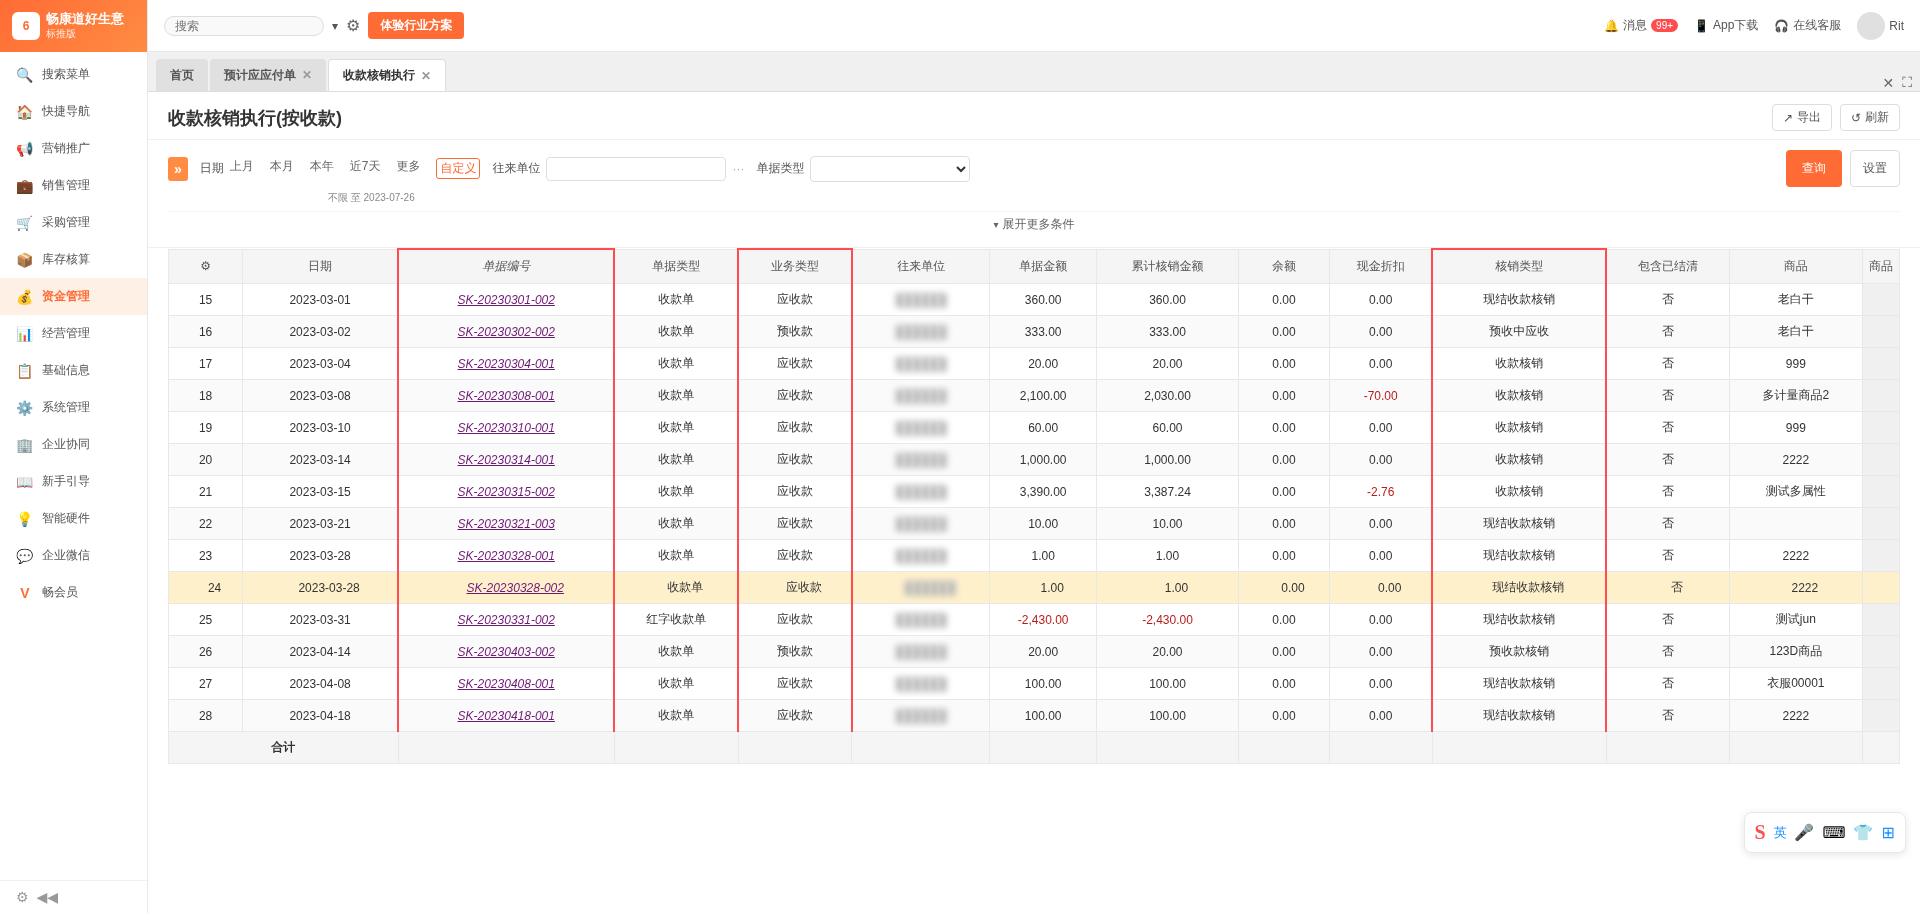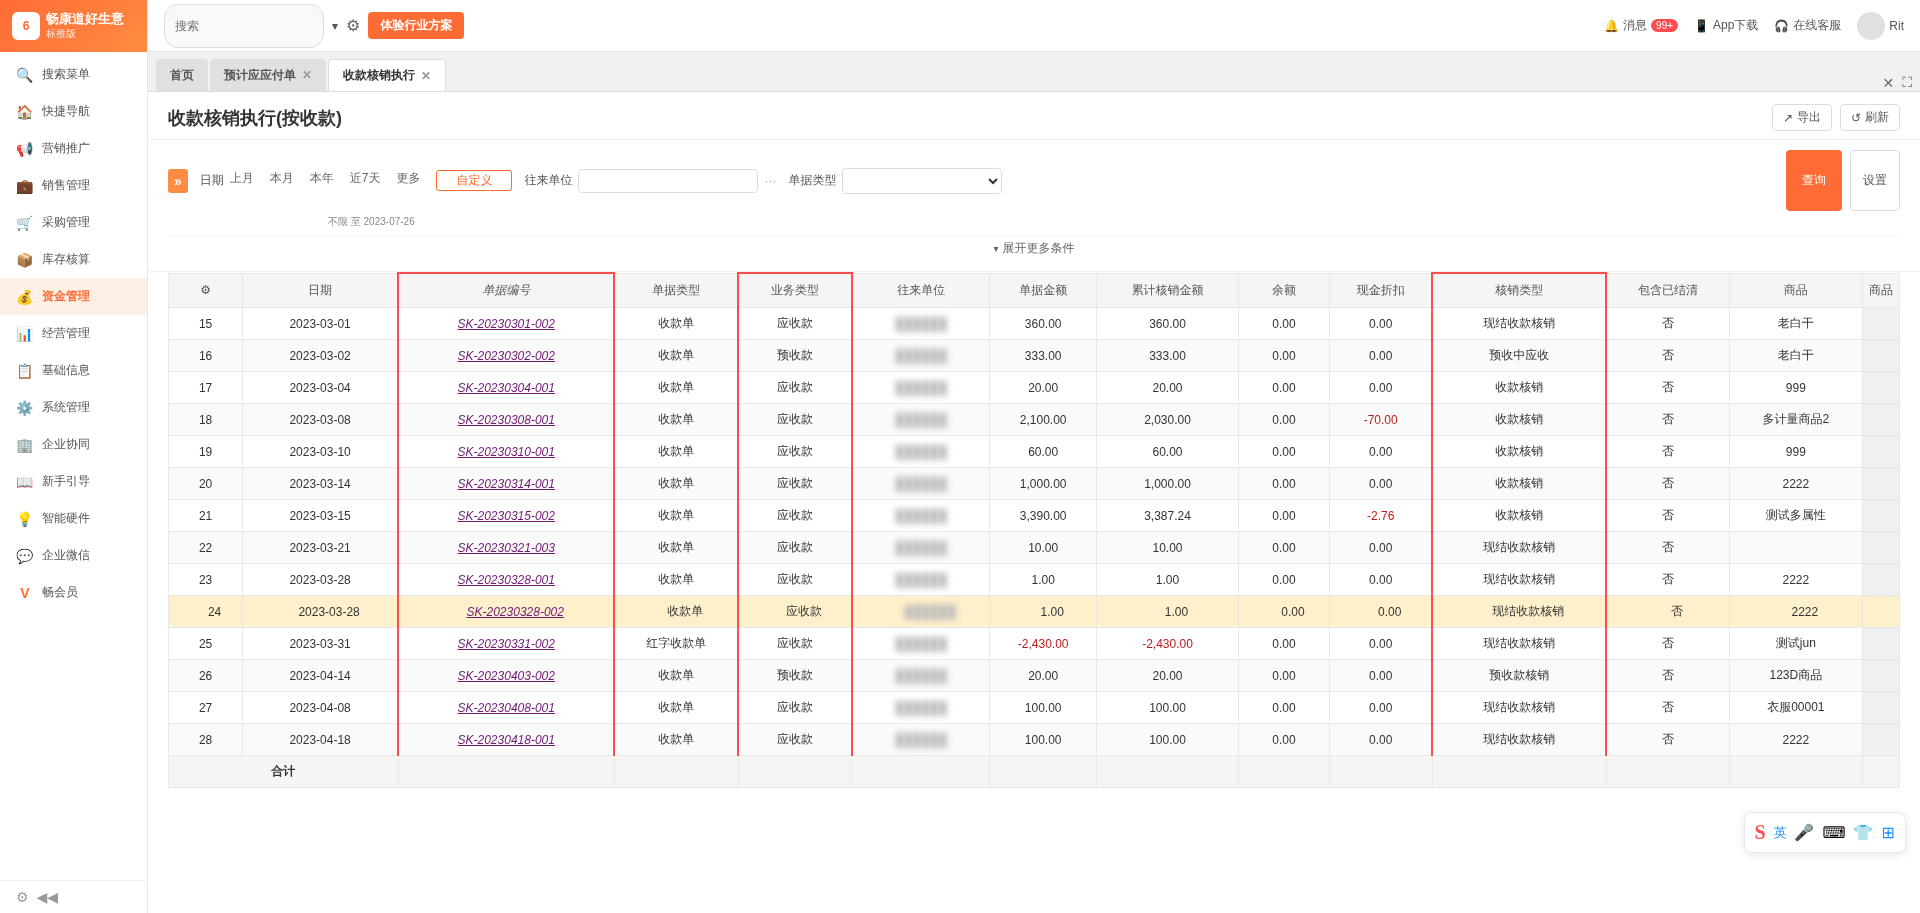--- a/index.html
+++ b/index.html
@@ -55,21 +55,21 @@
     .topbar {
       height: 52px;
       background: #fff;
       border-bottom: 1px solid #e8e8e8;
       display: flex; align-items: center; justify-content: space-between;
       padding: 0 16px;
       flex-shrink: 0;
     }
     .topbar-left { display: flex; align-items: center; gap: 8px; }
     .topbar-search {
-      width: 160px; height: 44px; border: 1px solid #ddd;
+      width: 160px; height: 20px; border: 1px solid #ddd;
       border-radius: 14px; padding: 0 10px; font-size: 12px; background: #f9f9f9;
     }
     .topbar-dropdown { display: flex; align-items: center; gap: 4px; cursor: pointer; color: #555; font-size: 12px; }
     .topbar-gear { font-size: 16px; color: #666; cursor: pointer; }
     .topbar-btn-solution {
       background: #ff6b35; color: #fff; border: none; border-radius: 4px;
       padding: 5px 12px; cursor: pointer; font-size: 12px; font-weight: bold;
     }
     .topbar-right { display: flex; align-items: center; gap: 16px; color: #555; }
     .topbar-right-item { display: flex; align-items: center; gap: 4px; cursor: pointer; font-size: 12px; }
@@ -116,32 +116,32 @@
       padding: 10px 20px;
       background: #fff;
       border-bottom: 1px solid #f0f0f0;
       flex-shrink: 0;
     }
     .filter-row { display: flex; align-items: center; gap: 12px; flex-wrap: wrap; }
     .filter-item { display: flex; align-items: center; gap: 6px; }
     .filter-label { color: #555; white-space: nowrap; font-size: 12px; }
     .filter-date-links { display: flex; gap: 16px; }
     .filter-date-link { color: #666; cursor: pointer; font-size: 12px; }
-    .filter-date-link.custom { color: #ff6b35; border: 1px solid #ff6b35; padding: 1px 19px; border-radius: 3px; }
+    .filter-date-link.custom { color: #ff6b35; border: 1px solid #ff6b35; padding: 1px 3px; border-radius: 3px; }
     .filter-date-range { color: #888; font-size: 10px; }
     .filter-input {
       border: 1px solid #ddd; border-radius: 4px; padding: 4px 8px; font-size: 12px;
       width: 180px; color: #333;
     }
     .filter-select {
       border: 1px solid #ddd; border-radius: 4px; padding: 4px 8px; font-size: 12px;
       width: 160px; color: #333; background: #fff;
     }
     .filter-dots { color: #aaa; }
-    .btn-query { background: #ff6b35; color: #fff; border: none; border-radius: 4px; padding: 22px 16px; cursor: pointer; font-size: 12px; }
+    .btn-query { background: #ff6b35; color: #fff; border: none; border-radius: 4px; padding: 10px 16px; cursor: pointer; font-size: 12px; }
     .btn-settings { background: #fff; color: #555; border: 1px solid #ddd; border-radius: 4px; padding: 5px 12px; cursor: pointer; font-size: 12px; }
     .expand-more {
       display: flex; align-items: center; justify-content: center;
       gap: 4px; color: #666; cursor: pointer; font-size: 12px;
       padding: 4px 0; border-top: 1px solid #f5f5f5; margin-top: 6px;
     }
     .expand-more-icon { font-size: 10px; }
     .filter-toggle-btn {
       background: #ff8c42; color: #fff; border: none; border-radius: 3px;
       padding: 4px 6px; cursor: pointer; font-size: 14px; font-weight: bold;

